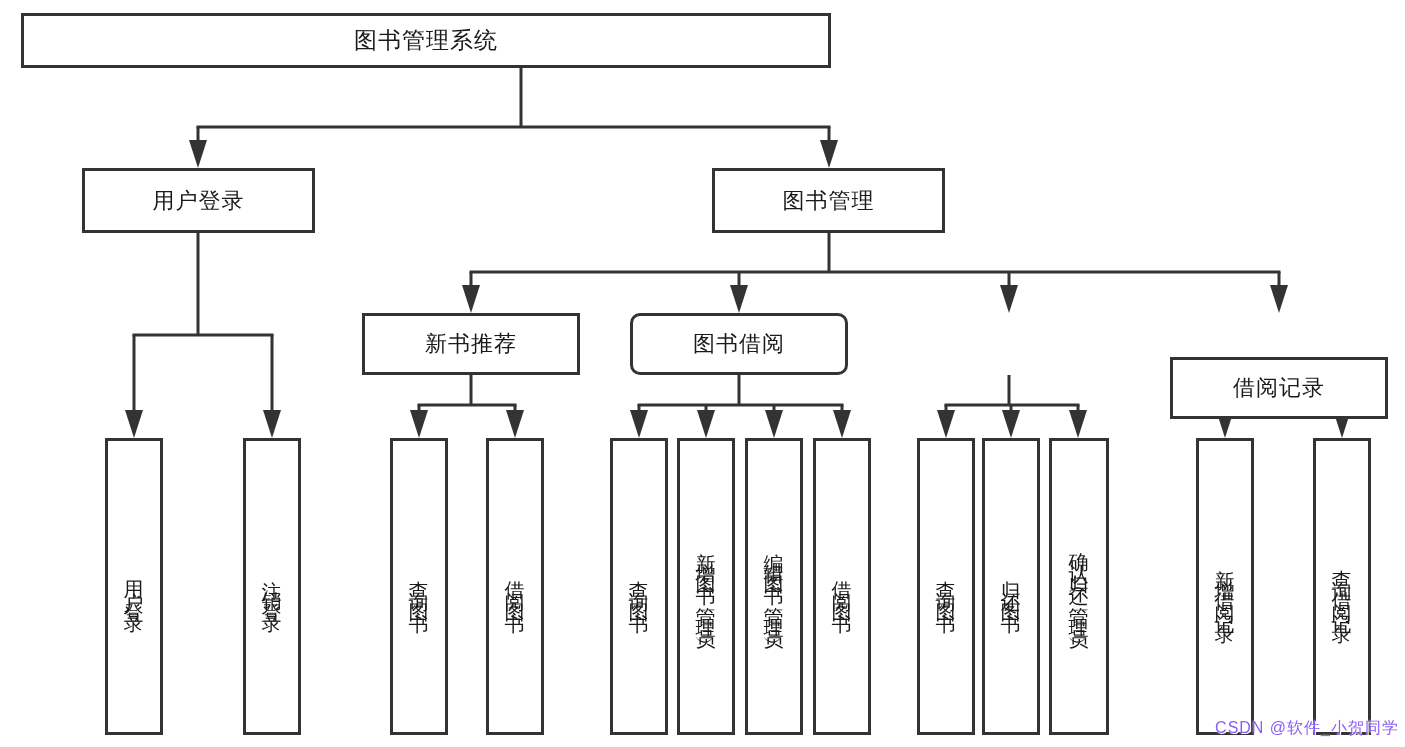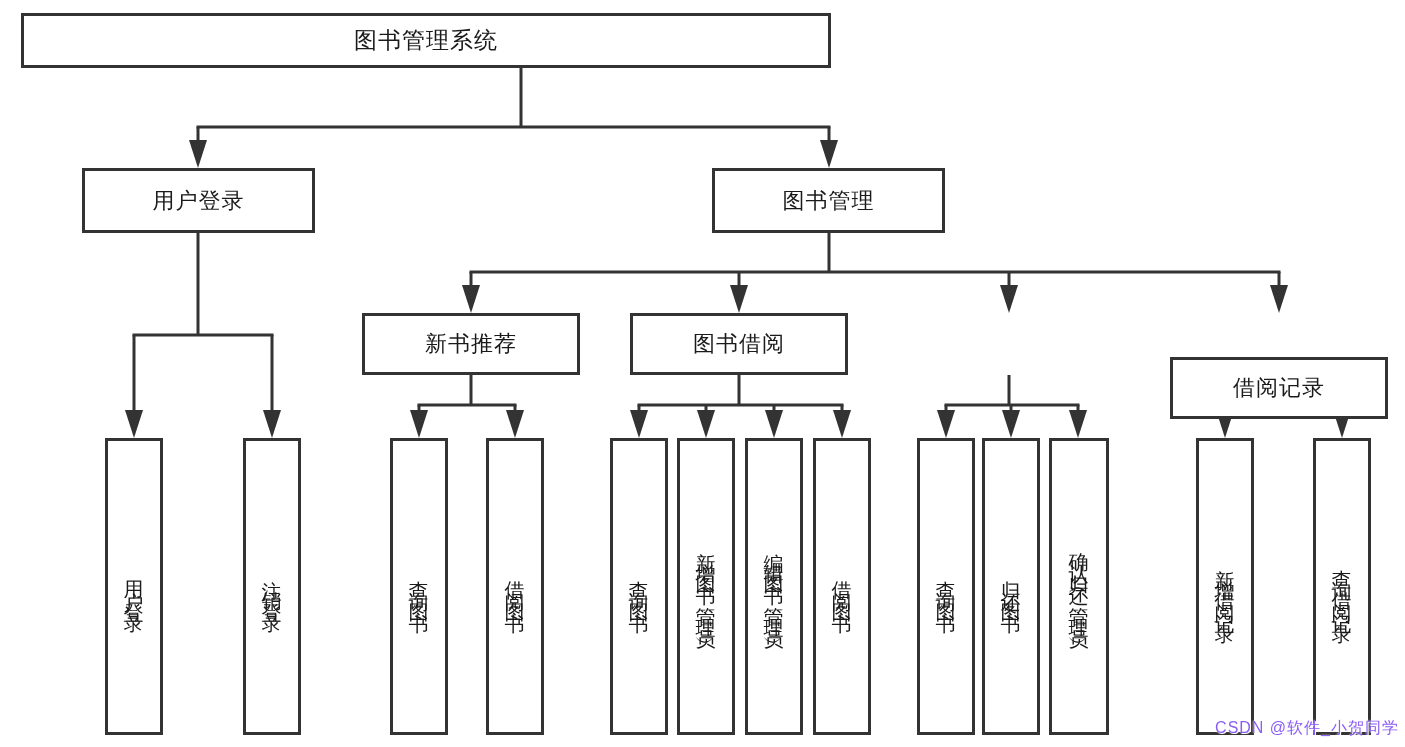--- a/index.html
+++ b/index.html
@@ -128,21 +128,21 @@
   <div class="node" style="left:82px; top:168px; width:233px; height:65px;">
     <span class="lbl">用户登录</span>
   </div>
   <div class="node" style="left:712px; top:168px; width:233px; height:65px;">
     <span class="lbl">图书管理</span>
   </div>
 
   <div class="node" style="left:362px; top:313px; width:218px; height:62px;text-align:right;">
     <span class="lbl">新书推荐</span>
   </div>
-  <div class="node" style="left:630px; top:313px; width:218px; height:62px;">
+  <div class="node" style="left:630px; top:313px; width:218px; height:62px;border-radius:10px;">
     <span class="lbl">图书借阅</span>
   </div>
   <div class="node" style="left:1170px; top:313px; width:218px; height:62px;margin-top:44px;">
     <span class="lbl">借阅记录</span>
   </div>
 
   <div class="node leaf" style="left:105px;">
     <span class="lbl">用户登录</span>
   </div>
   <div class="node leaf" style="left:243px;">

